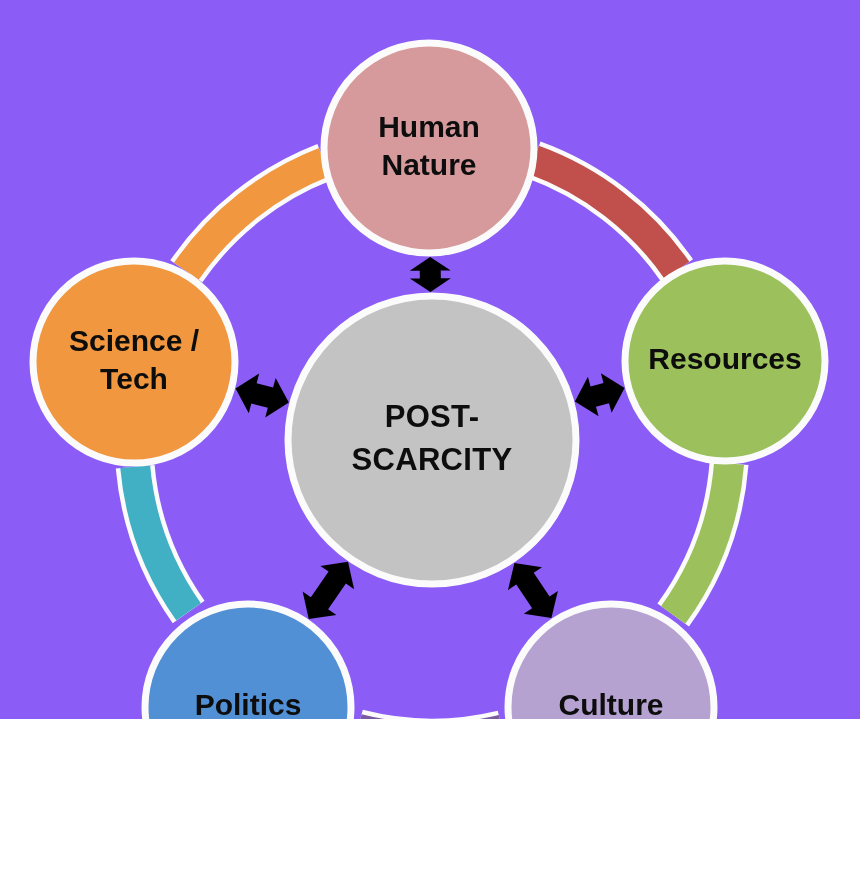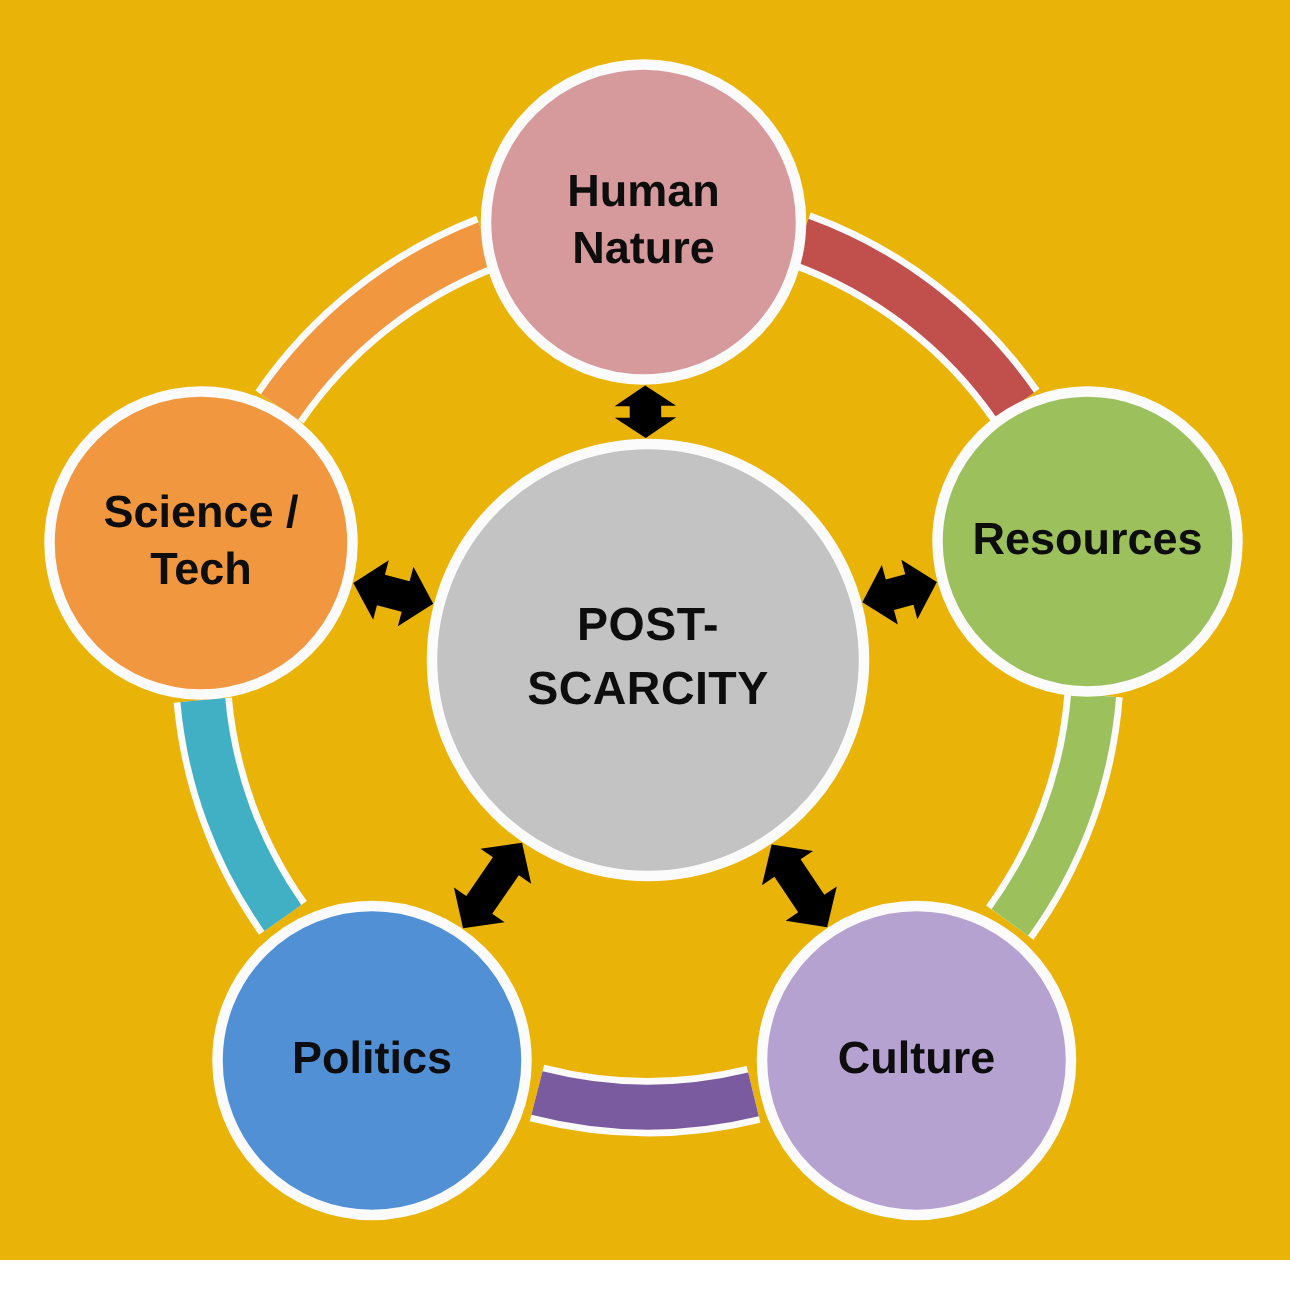--- a/index.html
+++ b/index.html
@@ -7,22 +7,22 @@
     margin: 0;
     padding: 0;
     background: #ffffff;
   }
   body {
     font-family: "Liberation Sans", sans-serif;
   }
   #stage {
     position: relative;
     width: 860px;
-    height: 840px;
-    background: #eab308;
+    height: 719px;
+    background: #8b5cf6;
     overflow: hidden;
   }
   #diagram-svg {
     position: absolute;
     left: 0;
     top: 0;
     width: 860px;
     height: 869px;
     display: block;
   }

